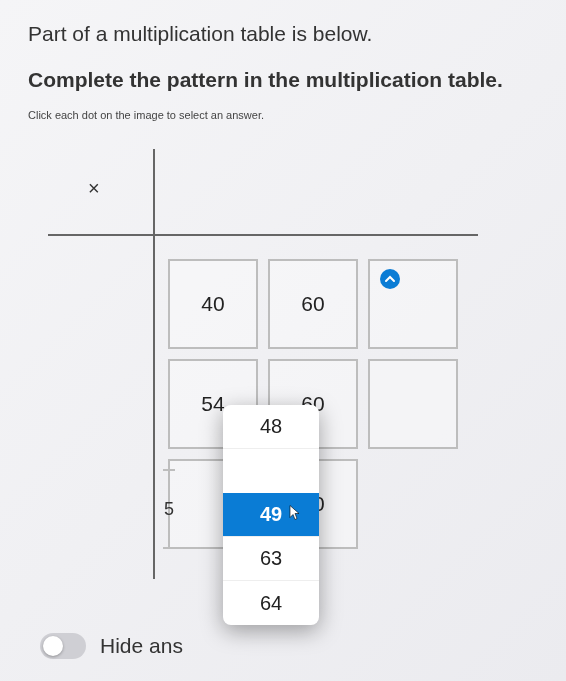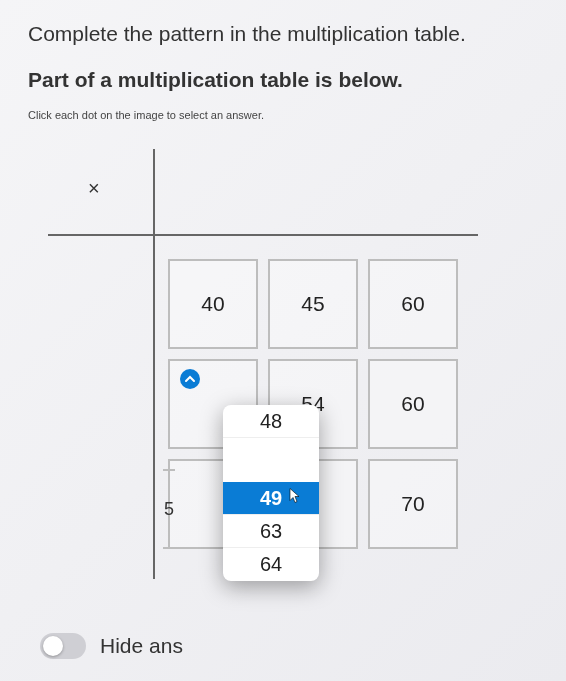--- a/index.html
+++ b/index.html
@@ -85,21 +85,21 @@
     position: absolute;
     left: 175px; top: 256px;
     width: 96px;
     background: #fff;
     border-radius: 8px;
     box-shadow: 0 6px 22px rgba(0,0,0,0.35);
     overflow: hidden;
     z-index: 50;
   }
   .dropdown .opt {
-    height: 33px;
+    height: 44px;
     display: flex; align-items: center; justify-content: center;
     font-size: 20px;
     color: #222;
     border-bottom: 1px solid #eee;
     cursor: pointer;
   }
   .dropdown .opt:last-child { border-bottom: none; }
   .dropdown .opt.selected {
     background: #0a7cd5;
     color: #fff;
@@ -132,33 +132,32 @@
     background: #fff;
     border-radius: 50%;
     box-shadow: 0 1px 3px rgba(0,0,0,0.3);
   }
   .footer-label { font-size: 21px; color: #333; }
 </style>
 </head>
 <body>
 
 <div class="intro">
+  <p>Part of a multiplication table is below.</p>
   <p>Complete the pattern in the multiplication table.</p>
-  <p>Part of a multiplication table is below.</p>
 </div>
 <p class="hint">Click each dot on the image to select an answer.</p>
 
 <div class="table-wrap">
   <div class="axis-v"></div>
   <div class="axis-h"></div>
   <div class="mult-sign">×</div>
 
   <div class="grid">
     <div class="cell">40</div>
-    <div class="cell">45</div>
     <div class="cell">60</div>
 
     <div class="cell blank-hotspot">
       <div class="hotspot">
         <svg width="12" height="12" viewBox="0 0 12 12">
             <path d="M2 8 L6 4 L10 8" stroke="#fff" stroke-width="2" fill="none" stroke-linecap="round"></path>
           </svg>
       </div>
     </div>
     <div class="cell">54</div>

